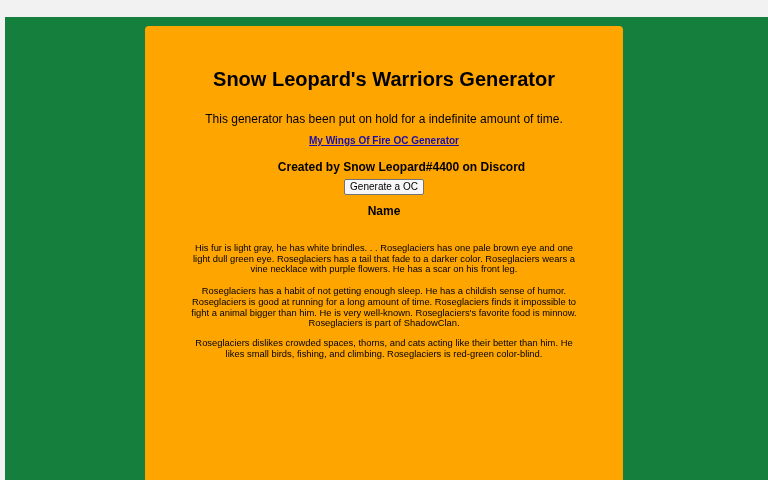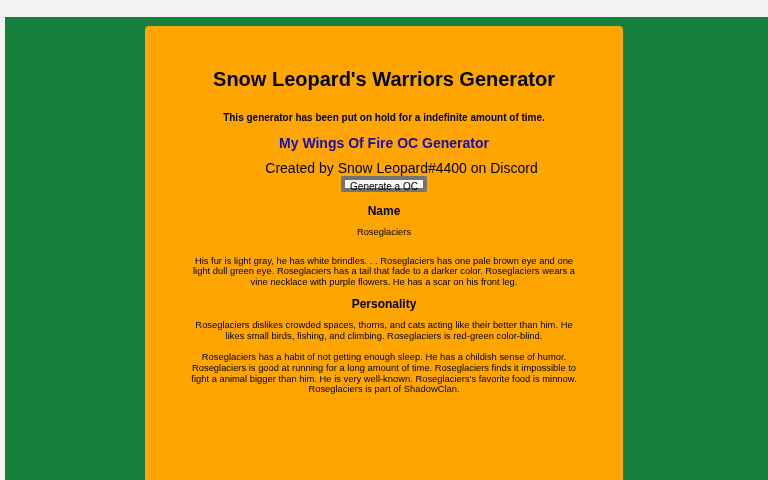--- a/index.html
+++ b/index.html
@@ -37,57 +37,58 @@
     .title {
       font-size: 20px;
       font-weight: bold;
       margin: 0;
       position: absolute;
       left: 0;
       right: 0;
       top: 42px;
     }
     .subtitle {
-      font-size: 10px;
-      font-weight: bold;
+      font-size: 12px;
+      font-weight: normal;
       position: absolute;
       left: 0;
       right: 0;
       top: 86px;
     }
     .link {
-      font-size: 14px;
+      font-size: 10px;
       font-weight: bold;
       color: #1a0dab;
+      text-decoration: underline;
       position: absolute;
       left: 0;
       right: 0;
       top: 109px;
       cursor: pointer;
     }
     .credit {
-      font-size: 14px;
-      font-weight: normal;
+      font-size: 12px;
+      font-weight: bold;
       position: absolute;
       left: 0;
       right: 0;
       top: 134px;
       margin-left: 35px;
     }
     .gen-btn-wrap {
       position: absolute;
       left: 0;
       right: 0;
       top: 150px;
     }
     .gen-btn {
       font-family: "Liberation Sans", sans-serif;
       font-size: 10px;
       background: #f7f7f7;
-      border: 4px solid #737373;
+      border: 1px solid #737373;
       border-radius: 2px;
       padding: 1px 5px;
       height: 16px;
       line-height: 12px;
       color: #000;
       cursor: pointer;
     }
     .content {
       position: absolute;
       left: 42px;
@@ -114,23 +115,21 @@
     <h1 class="title">Snow Leopard's Warriors Generator</h1>
     <div class="subtitle">This generator has been put on hold for a indefinite amount of time.</div>
     <div class="link">My Wings Of Fire OC Generator</div>
     <div class="credit">Created by Snow Leopard#4400 on Discord</div>
     <div class="gen-btn-wrap">
       <button class="gen-btn">Generate a OC</button>
     </div>
 
     <div class="content">
       <div class="section-head" style="margin-top:2px;">Name</div>
-      <div class="para" style="margin-top:9px;">Roseglaciers</div>
 
-      <p class="para" style="margin-top:18px;">His fur is light gray, he has white brindles. . . Roseglaciers has one pale brown eye and one light dull green eye. Roseglaciers has a tail that fade to a darker color. Roseglaciers wears a vine necklace with purple flowers. He has a scar on his front leg.</p>
+      <p class="para" style="margin-top:25px;">His fur is light gray, he has white brindles. . . Roseglaciers has one pale brown eye and one light dull green eye. Roseglaciers has a tail that fade to a darker color. Roseglaciers wears a vine necklace with purple flowers. He has a scar on his front leg.</p>
 
-      <div class="section-head" style="margin-top:9px;">Personality</div>
+      <p class="para" style="margin-top:11px;">Roseglaciers has a habit of not getting enough sleep. He has a childish sense of humor. Roseglaciers is good at running for a long amount of time. Roseglaciers finds it impossible to fight a animal bigger than him. He is very well-known. Roseglaciers's favorite food is minnow. Roseglaciers is part of ShadowClan.</p>
       <p class="para" style="margin-top:9px;">Roseglaciers dislikes crowded spaces, thorns, and cats acting like their better than him. He likes small birds, fishing, and climbing. Roseglaciers is red-green color-blind.</p>
-      <p class="para" style="margin-top:11px;">Roseglaciers has a habit of not getting enough sleep. He has a childish sense of humor. Roseglaciers is good at running for a long amount of time. Roseglaciers finds it impossible to fight a animal bigger than him. He is very well-known. Roseglaciers's favorite food is minnow. Roseglaciers is part of ShadowClan.</p>
 
     </div>
   </div>
 </div>
 
 </body></html>

